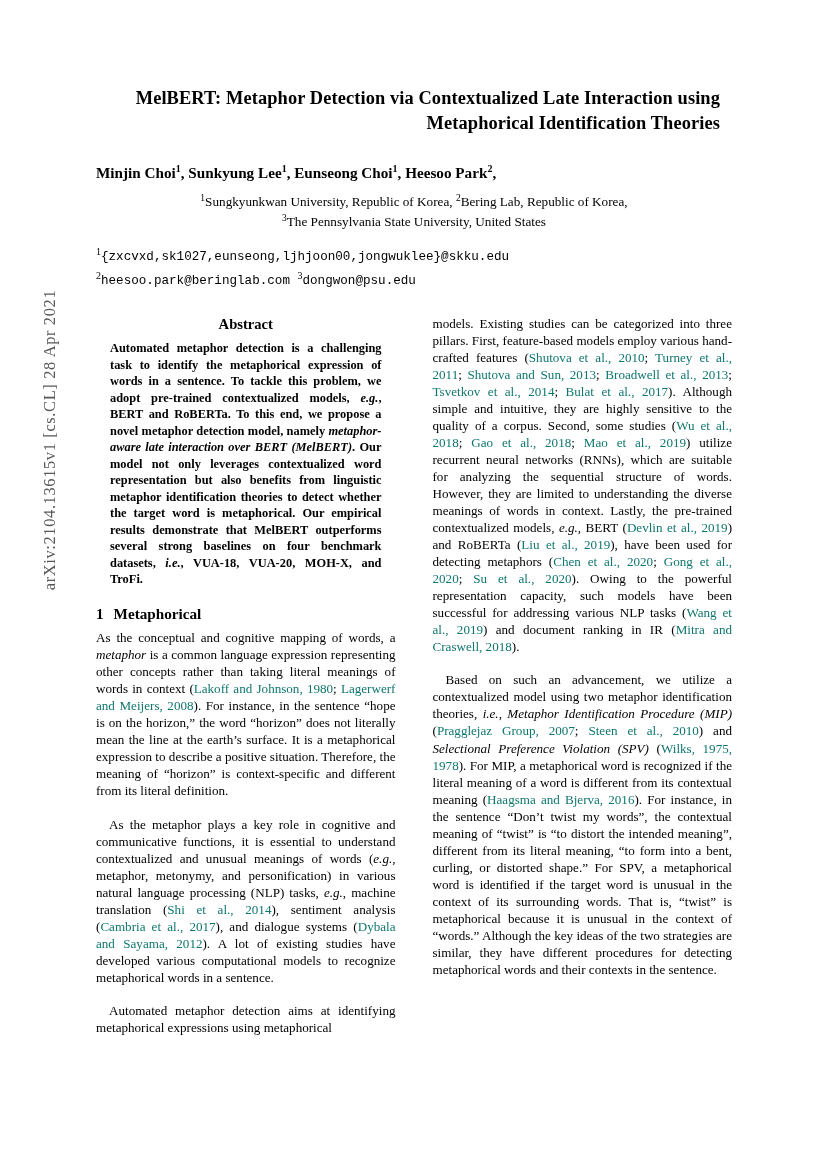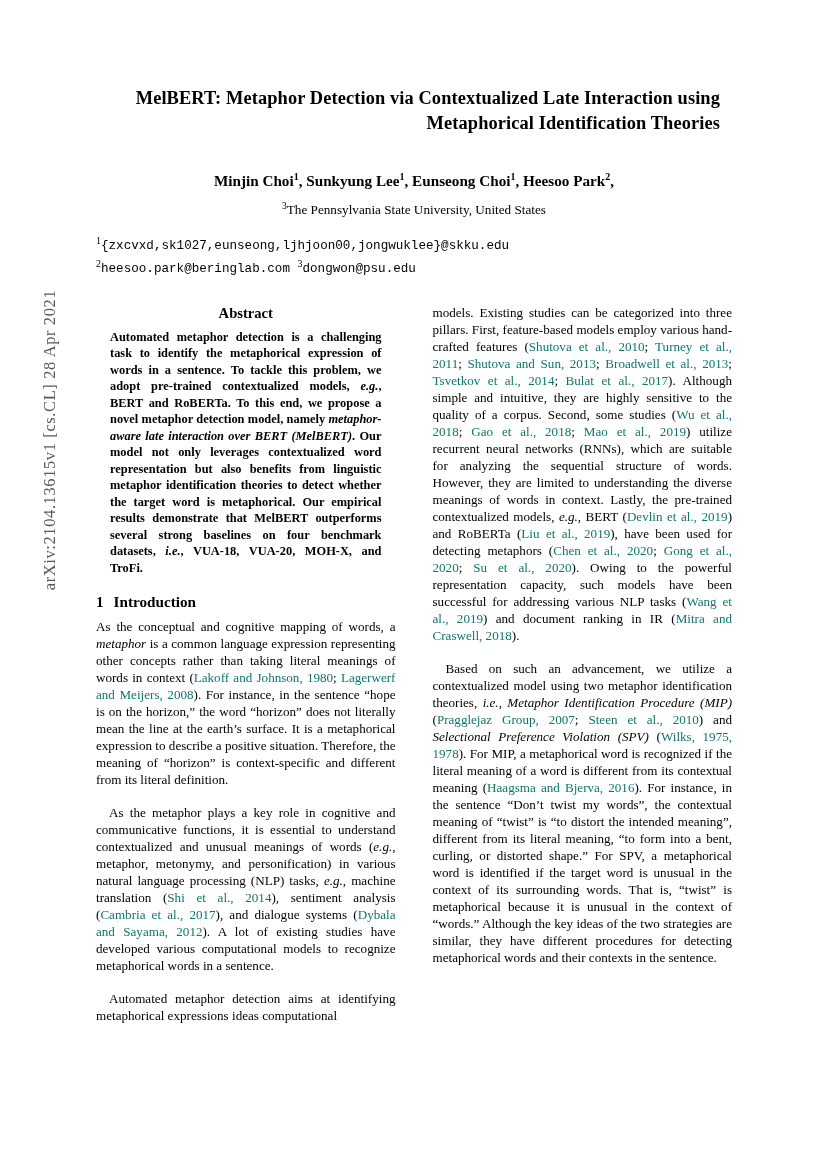--- a/index.html
+++ b/index.html
@@ -42,22 +42,22 @@
   }
   .title {
     font-size: 18.4px;
     font-weight: bold;
     text-align: right;
     line-height: 1.38;
     letter-spacing: 0.1px;
     margin: 0 12px;
   }
   .authors {
-    margin-top: 32px;
-    text-align: center;
+    margin-top: 24px;
+    text-align: left;
     font-size: 15.2px;
     font-weight: bold;
     line-height: 1.55;
   }
   .authors sup { font-size: 10px; font-weight: bold; }
   .affils {
     margin-top: 8px;
     text-align: center;
     font-size: 13.2px;
     line-height: 1.45;
@@ -131,20 +131,23 @@
     <div class="title">MelBERT: Metaphor Detection via Contextualized Late Interaction using Metaphorical Identification Theories</div>
 
     <div class="authors">
       <div>
         Minjin Choi<sup>1</sup>, Sunkyung Lee<sup>1</sup>, Eunseong Choi<sup>1</sup>, Heesoo Park<sup>2</sup>,
       </div>
     </div>
 
     <div class="affils">
       <div>
+        <sup>1</sup>Sungkyunkwan University, Republic of Korea, <sup>2</sup>Bering Lab, Republic of Korea,
+      </div>
+      <div>
         <sup>3</sup>The Pennsylvania State University, United States
       </div>
     </div>
 
     <div class="emails">
       <div>
         <sup>1</sup>{zxcvxd,sk1027,eunseong,ljhjoon00,jongwuklee}@skku.edu
       </div>
       <div>
         <sup>2</sup>heesoo.park@beringlab.com <sup>3</sup>dongwon@psu.edu
@@ -154,28 +157,28 @@
     <div class="columns">
 
       <div class="col col-left">
 
         <div class="abstract-head">Abstract</div>
         <div class="abstract-body">
           <p>Automated metaphor detection is a challenging task to identify the metaphorical expression of words in a sentence. To tackle this problem, we adopt pre-trained contextualized models, <i>e.g.</i>, BERT and RoBERTa. To this end, we propose a novel metaphor detection model, namely <i>metaphor-aware late interaction over BERT (MelBERT)</i>. Our model not only leverages contextualized word representation but also benefits from linguistic metaphor identification theories to detect whether the target word is metaphorical. Our empirical results demonstrate that MelBERT outperforms several strong baselines on four benchmark datasets, <i>i.e.</i>, VUA-18, VUA-20, MOH-X, and TroFi.</p>
         </div>
 
         <div class="section-head">
-          <span class="num">1</span><span>Introduction</span>
+          <span class="num">1</span><span>Metaphorical</span>
         </div>
 
         <p class="para first">As the conceptual and cognitive mapping of words, a <i>metaphor</i> is a common language expression representing other concepts rather than taking literal meanings of words in context (<span class="cite">Lakoff and Johnson, 1980</span>; <span class="cite">Lagerwerf and Meijers, 2008</span>). For instance, in the sentence “hope is on the horizon,” the word “horizon” does not literally mean the line at the earth’s surface. It is a metaphorical expression to describe a positive situation. Therefore, the meaning of “horizon” is context-specific and different from its literal definition.</p>
 
         <p class="para">As the metaphor plays a key role in cognitive and communicative functions, it is essential to understand contextualized and unusual meanings of words (<i>e.g.</i>, metaphor, metonymy, and personification) in various natural language processing (NLP) tasks, <i>e.g.</i>, machine translation (<span class="cite">Shi et al., 2014</span>), sentiment analysis (<span class="cite">Cambria et al., 2017</span>), and dialogue systems (<span class="cite">Dybala and Sayama, 2012</span>). A lot of existing studies have developed various computational models to recognize metaphorical words in a sentence.</p>
 
-        <p class="para">Automated metaphor detection aims at identifying metaphorical expressions ideas computational</p>
+        <p class="para">Automated metaphor detection aims at identifying metaphorical expressions using metaphorical</p>
       </div>
 
       <div class="col col-right">
 
         <p class="para first">models. Existing studies can be categorized into three pillars. First, feature-based models employ various hand-crafted features (<span class="cite">Shutova et al., 2010</span>; <span class="cite">Turney et al., 2011</span>; <span class="cite">Shutova and Sun, 2013</span>; <span class="cite">Broadwell et al., 2013</span>; <span class="cite">Tsvetkov et al., 2014</span>; <span class="cite">Bulat et al., 2017</span>). Although simple and intuitive, they are highly sensitive to the quality of a corpus. Second, some studies (<span class="cite">Wu et al., 2018</span>; <span class="cite">Gao et al., 2018</span>; <span class="cite">Mao et al., 2019</span>) utilize recurrent neural networks (RNNs), which are suitable for analyzing the sequential structure of words. However, they are limited to understanding the diverse meanings of words in context. Lastly, the pre-trained contextualized models, <i>e.g.</i>, BERT (<span class="cite">Devlin et al., 2019</span>) and RoBERTa (<span class="cite">Liu et al., 2019</span>), have been used for detecting metaphors (<span class="cite">Chen et al., 2020</span>; <span class="cite">Gong et al., 2020</span>; <span class="cite">Su et al., 2020</span>). Owing to the powerful representation capacity, such models have been successful for addressing various NLP tasks (<span class="cite">Wang et al., 2019</span>) and document ranking in IR (<span class="cite">Mitra and Craswell, 2018</span>).</p>
 
         <p class="para">Based on such an advancement, we utilize a contextualized model using two metaphor identification theories, <i>i.e.</i>, <i>Metaphor Identification Procedure (MIP)</i> (<span class="cite">Pragglejaz Group, 2007</span>; <span class="cite">Steen et al., 2010</span>) and <i>Selectional Preference Violation (SPV)</i> (<span class="cite">Wilks, 1975, 1978</span>). For MIP, a metaphorical word is recognized if the literal meaning of a word is different from its contextual meaning (<span class="cite">Haagsma and Bjerva, 2016</span>). For instance, in the sentence “Don’t twist my words”, the contextual meaning of “twist” is “to distort the intended meaning”, different from its literal meaning, “to form into a bent, curling, or distorted shape.” For SPV, a metaphorical word is identified if the target word is unusual in the context of its surrounding words. That is, “twist” is metaphorical because it is unusual in the context of “words.” Although the key ideas of the two strategies are similar, they have different procedures for detecting metaphorical words and their contexts in the sentence.</p>
       </div>
 
     </div>

